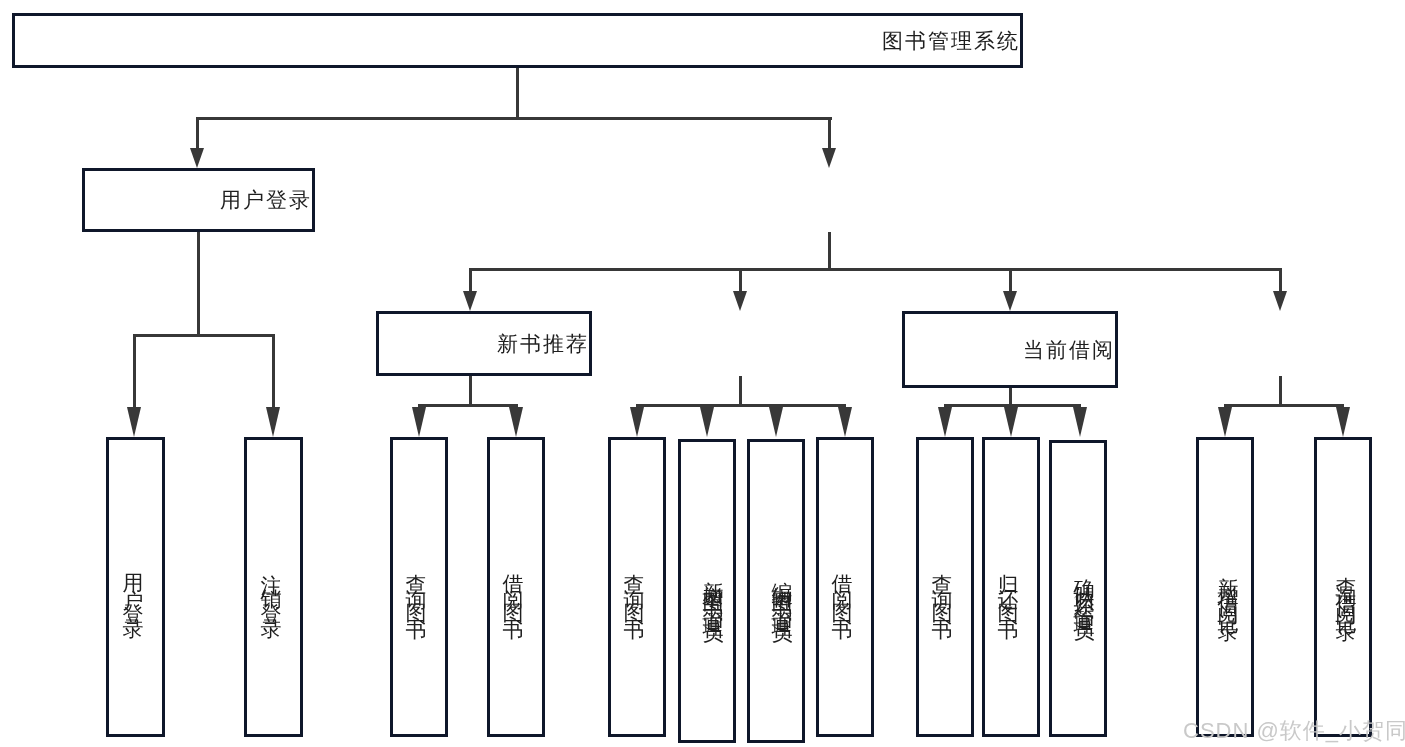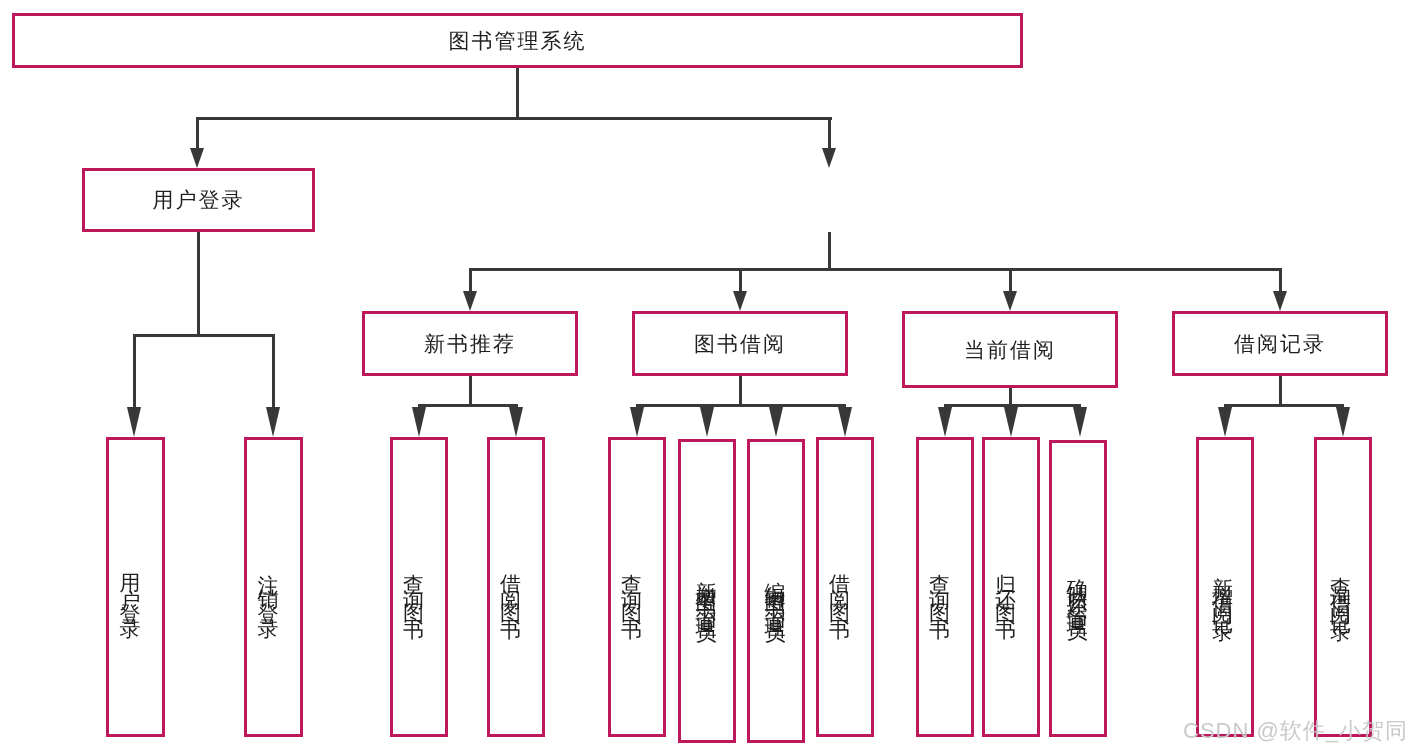--- a/index.html
+++ b/index.html
@@ -2,23 +2,23 @@
 <html><head>
 <meta charset="utf-8">
 <style>
   html,body { margin:0; padding:0; background:#ffffff; }
   body { font-family:"Liberation Sans","DejaVu Sans",sans-serif; }
   #canvas {
     position:relative; width:1405px; height:747px; background:#ffffff;
     overflow:hidden; color:#1f1f1f;
   }
   .box {
-    position:absolute; background:#ffffff; border:3px solid #be185d;
-    box-sizing:border-box; display:flex; align-items:center; justify-content:center;
-    font-size:21px; color:#1f1f1f; letter-spacing:2px; z-index:2;font-family:Liberation Mono, monospace;
+    position:absolute; background:#ffffff; border:3px solid #0f172a;
+    box-sizing:border-box; display:flex; align-items:center; justify-content:flex-end;
+    font-size:21px; color:#1f1f1f; letter-spacing:2px; z-index:2;
   }
   .vtext {
     writing-mode:vertical-rl; text-orientation:mixed; white-space:nowrap;
   }
   .ls-lg { letter-spacing:15px; padding-block-start:15px; }
   .ls-md { letter-spacing:9px;  padding-block-start:9px; }
   .ls-sm { letter-spacing:6px;  padding-block-start:6px; }
   .vline, .hline { position:absolute; background:#383838; z-index:1; }
   .vline { width:3px; }
   .hline { height:3px; }
@@ -70,31 +70,25 @@
     <div class="vline" style="left:469px;  top:268px; height:25px;"></div>
     <div class="tri" style="left:463px;  top:291px;"></div>
     <div class="vline" style="left:739px;  top:268px; height:25px;"></div>
     <div class="tri" style="left:733px;  top:291px;"></div>
     <div class="vline" style="left:1009px; top:268px; height:25px;"></div>
     <div class="tri" style="left:1003px; top:291px;"></div>
     <div class="vline" style="left:1279px; top:268px; height:25px;"></div>
     <div class="tri" style="left:1273px; top:291px;"></div>
   </div>
 
-  <div class="box" style="left:362px; top:311px; width:216px; height:65px;">
+  <div class="box" style="left:376px; top:311px; width:216px; height:65px;">
     <span>新书推荐</span>
-  </div>
-  <div class="box" style="left:632px; top:311px; width:216px; height:65px;">
-    <span>图书借阅</span>
   </div>
   <div class="box" style="left:902px; top:311px; width:216px; height:77px;">
     <span>当前借阅</span>
-  </div>
-  <div class="box" style="left:1172px; top:311px; width:216px; height:65px;">
-    <span>借阅记录</span>
   </div>
 
   <div>
     <div class="vline" style="left:469px; top:376px; height:30px;"></div>
     <div class="hline" style="left:418px; top:404px; width:100px;"></div>
     <div class="tri tri-long" style="left:412px; top:407px;"></div>
     <div class="tri tri-long" style="left:509px; top:407px;"></div>
   </div>
 
   <div>

